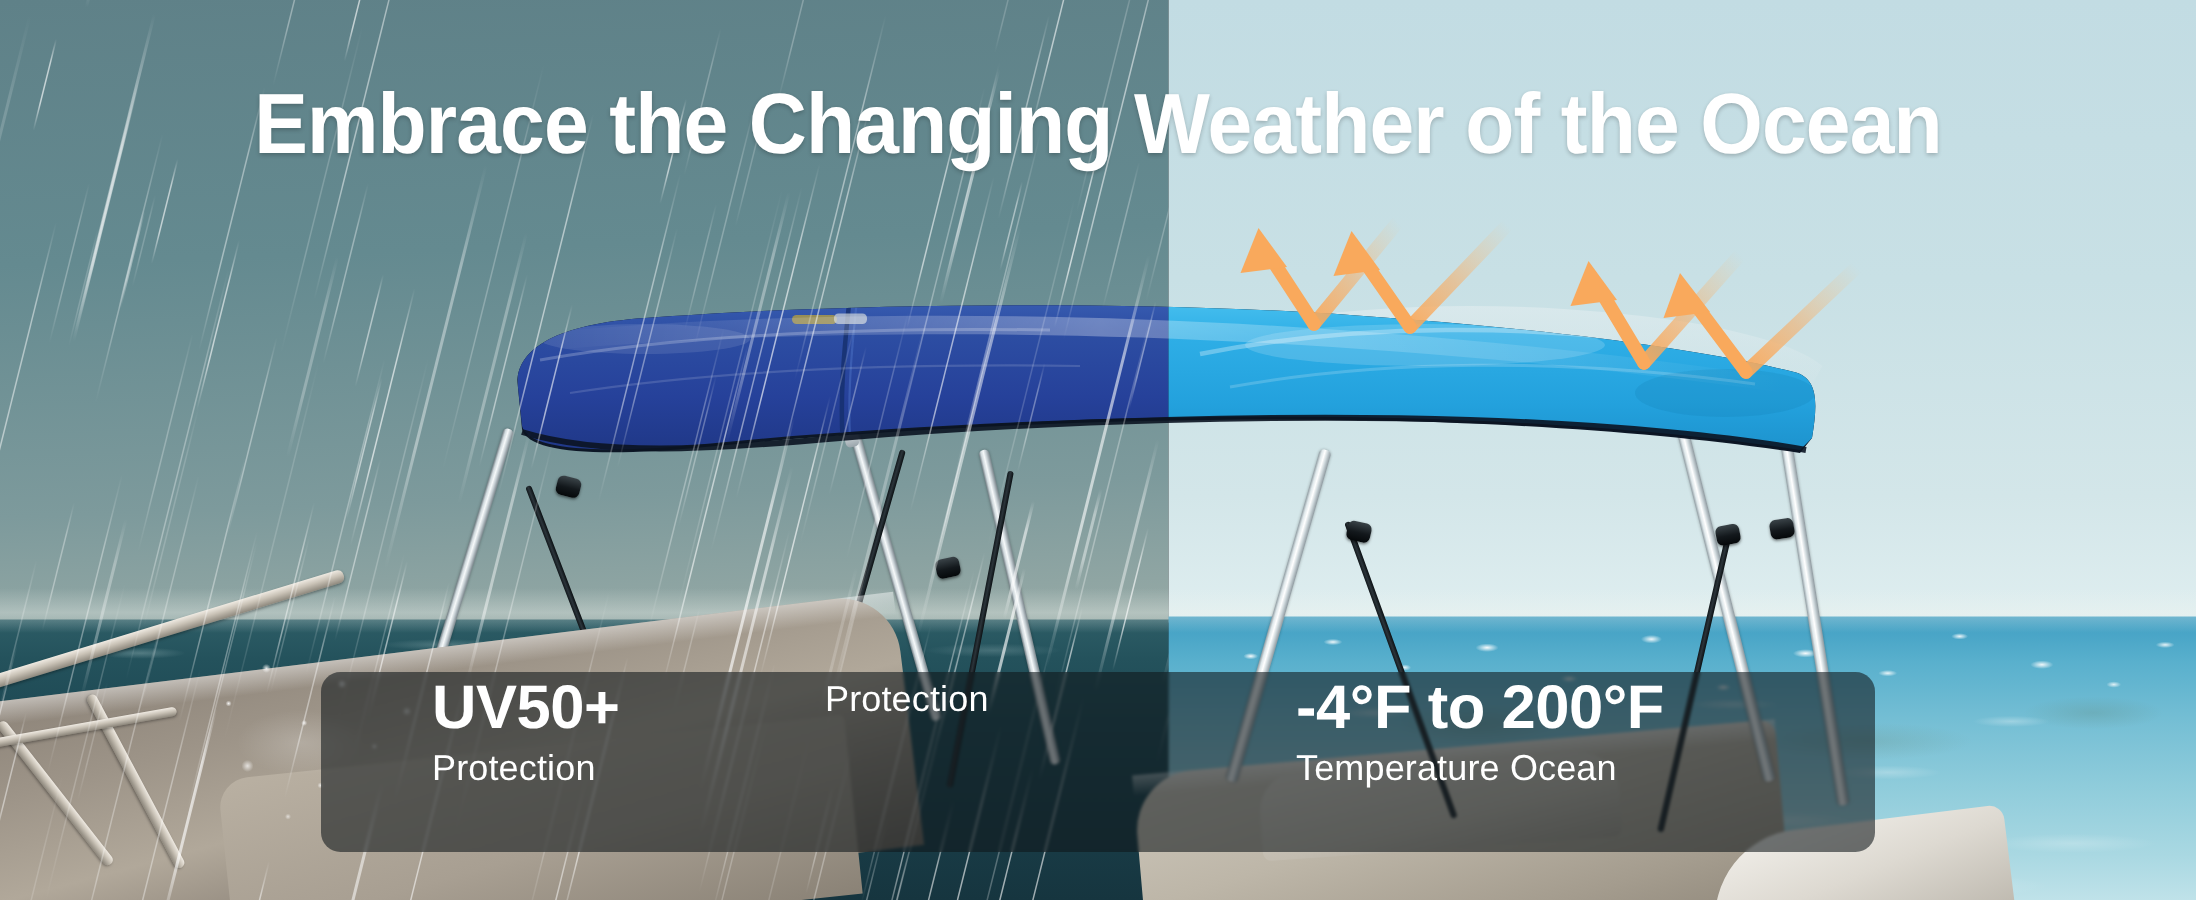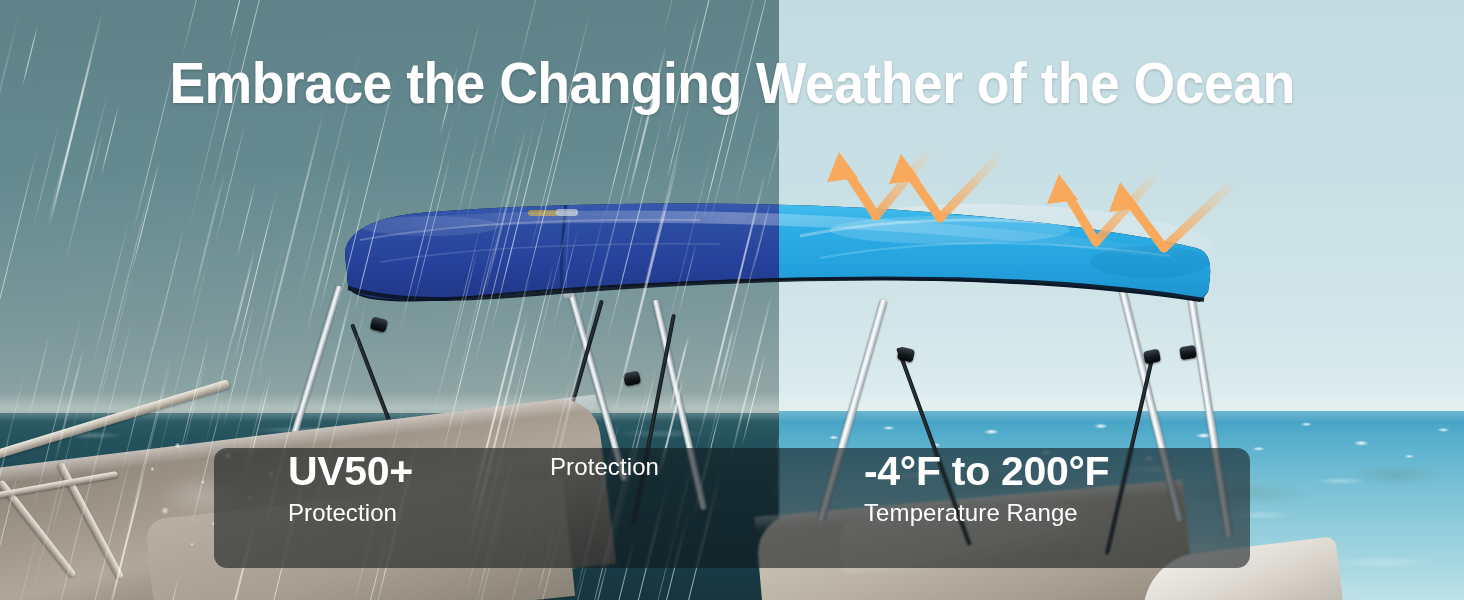--- a/index.html
+++ b/index.html
@@ -539,17 +539,17 @@
   <div class="stats-bar">
     <div class="stat stat-1">
       <div class="stat-value">UV50+</div>
       <div class="stat-label">Protection</div>
     </div>
     <div class="stat stat-2">
       <div class="stat-label">Protection</div>
     </div>
     <div class="stat stat-3">
       <div class="stat-value">-4°F to 200°F</div>
-      <div class="stat-label">Temperature Range</div>
+      <div class="stat-label">Temperature Ocean</div>
     </div>
   </div>
 
 </div>
 
 </body></html>

